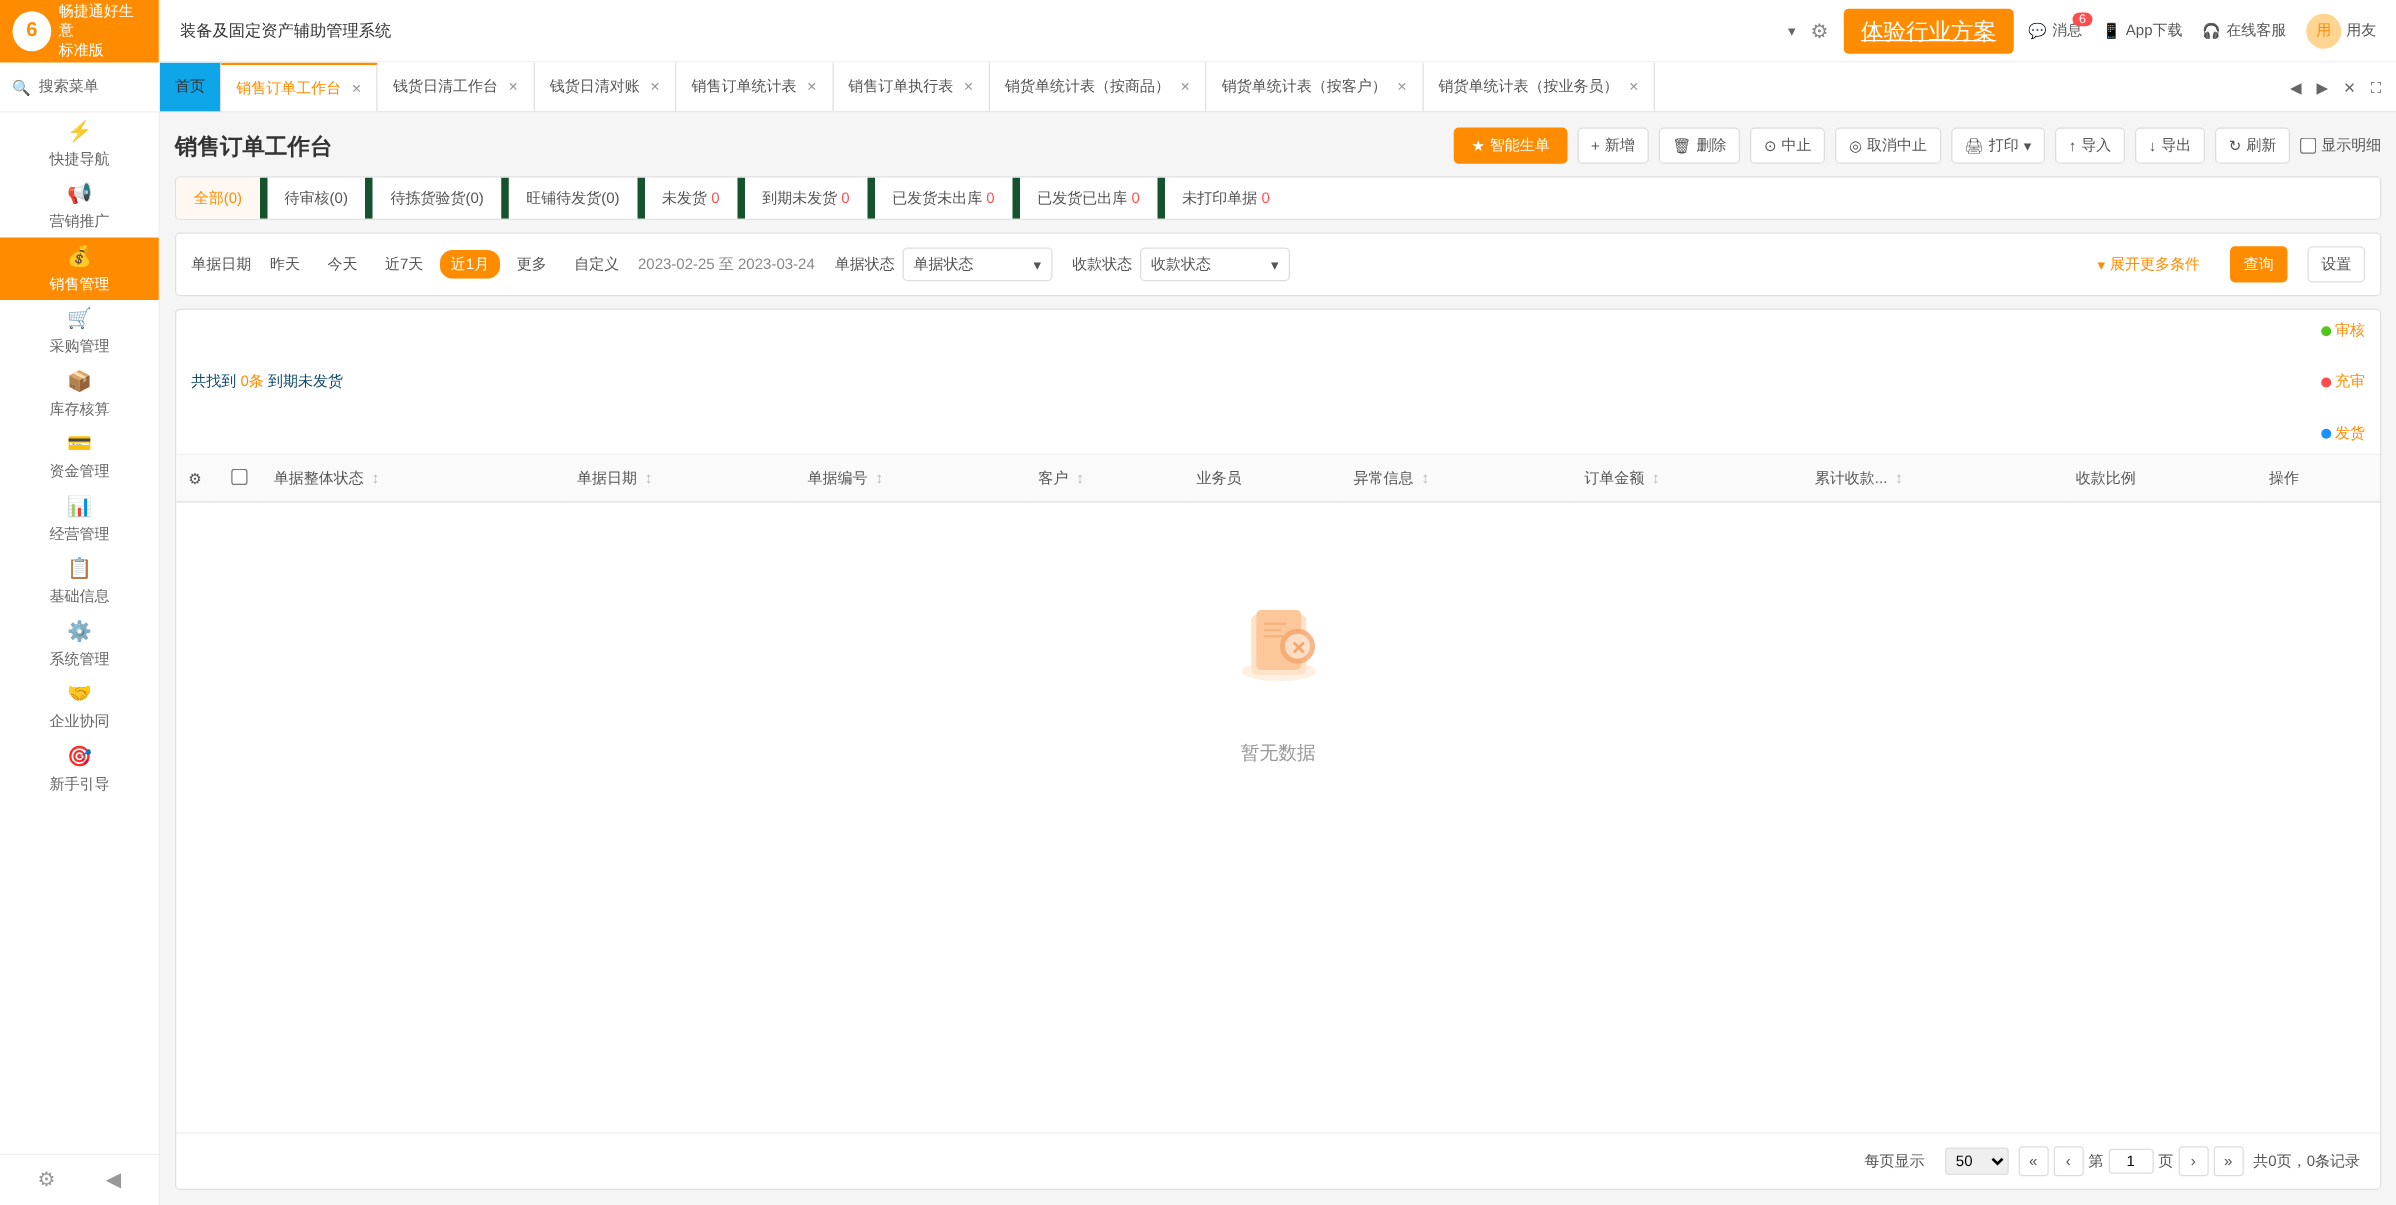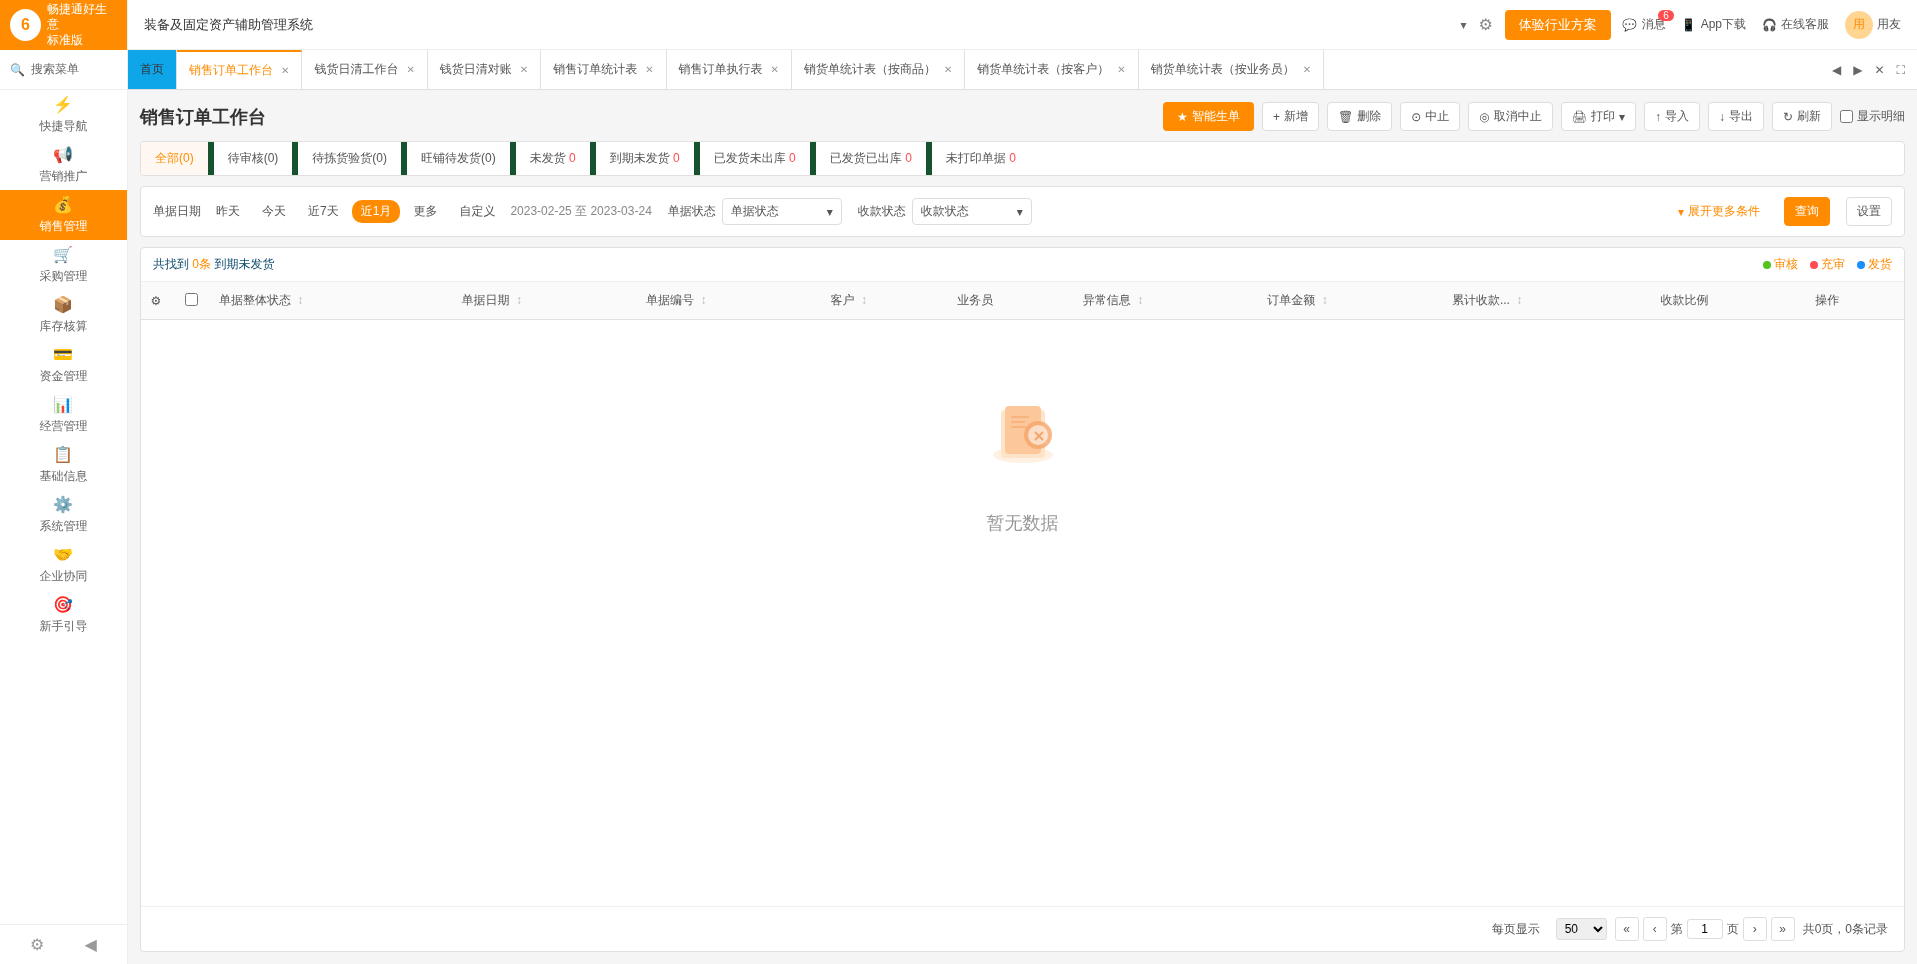--- a/index.html
+++ b/index.html
@@ -17,21 +17,21 @@
     .sidebar-bottom { margin-top: auto; padding: 10px; display: flex; justify-content: space-around; border-top: 1px solid #eee; }
     .sidebar-bottom-btn { cursor: pointer; color: #999; font-size: 16px; }
 
     
     .main { flex: 1; display: flex; flex-direction: column; overflow: hidden; }
 
     
     .topbar { height: 50px; background: #fff; border-bottom: 1px solid #eee; display: flex; align-items: center; padding: 16px 16px; gap: 12px; }
     .topbar-title { font-size: 13px; color: #333; flex: 1; }
     .topbar-dropdown { display: flex; align-items: center; gap: 4px; cursor: pointer; color: #666; font-size: 12px; }
-    .topbar-solution-btn { background: #ff8c00; color: #fff; border: none; padding: 6px 14px; border-radius: 4px; cursor: pointer; font-size: 13px; }
+    .topbar-solution-btn { background: #ff8c00; color: #fff; border: none; padding: 6px 14px; border-radius: 4px; cursor: pointer; font-size: 18px; text-decoration: underline; }
     .topbar-actions { display: flex; align-items: center; gap: 16px; margin-left: auto; color: #555; font-size: 12px; }
     .topbar-action-item { display: flex; align-items: center; gap: 4px; cursor: pointer; position: relative; }
     .badge { background: #ff4d4f; color: #fff; border-radius: 10px; padding: 0 5px; font-size: 10px; position: absolute; top: -6px; right: -8px; }
     .topbar-avatar { width: 28px; height: 28px; background: #ffd591; border-radius: 50%; display: flex; align-items: center; justify-content: center; color: #ff8c00; font-size: 12px; }
 
     
     .tabbar { height: 40px; background: #fff; border-bottom: 1px solid #e0e0e0; display: flex; align-items: center; overflow: hidden; }
     .tab { height: 40px; display: flex; align-items: center; padding: 0 12px; gap: 6px; cursor: pointer; color: #555; font-size: 12px; border-right: 1px solid #e0e0e0; white-space: nowrap; flex-shrink: 0; }
     .tab.home { background: #0ea5e9; color: #333; }
     .tab.active { background: #fff; color: #ff8c00; border-top: 2px solid #ff8c00; font-weight: 500; }
@@ -68,38 +68,38 @@
     .date-btn.active { background: #ff8c00; color: #fff; border-radius: 10px; }
     .filter-date-range { font-size: 12px; color: #888; }
     .filter-select { border: 1px solid #ddd; border-radius: 4px; padding: 4px 8px; font-size: 12px; color: #555; cursor: pointer; min-width: 120px; display: flex; align-items: center; justify-content: space-between; gap: 4px; }
     .expand-btn { display: flex; align-items: center; gap: 4px; color: #ff8c00; cursor: pointer; font-size: 12px; margin-left: auto; }
 
     
     .table-area { background: #fff; border-radius: 4px; border: 1px solid #e0e0e0; flex: 1; display: flex; flex-direction: column; overflow: hidden; }
     .table-toolbar { display: flex; align-items: center; padding: 8px 12px; border-bottom: 1px solid #f0f0f0; gap: 12px; }
     .result-count { font-size: 12px; color: #555; }
     .result-count span { color: #0c4a6e; }
-    .table-quick-actions { margin-left: auto; display: flex; gap: 12px; }
+    .table-quick-actions { margin-left: auto; display: flex; gap: 24px; flex-direction: column; }
     .quick-action { color: #ff8c00; font-size: 12px; cursor: pointer; display: flex; align-items: center; gap: 3px; }
     .quick-action-dot { width: 8px; height: 8px; border-radius: 50%; display: inline-block; }
     .dot-review { background: #52c41a; }
     .dot-cancel { background: #ff4d4f; }
     .dot-ship { background: #1890ff; }
 
     .table-wrap { flex: 1; overflow: auto; }
     table { width: 100%; border-collapse: collapse; font-size: 12px; }
     thead th { background: #fafafa; padding: 10px 8px; text-align: left; color: #555; font-weight: 500; border-bottom: 1px solid #e0e0e0; white-space: nowrap; }
     thead th .sort-icon { color: #bbb; margin-left: 3px; }
     .th-check { width: 40px; text-align: center; }
     .th-setting { width: 30px; text-align: center; }
 
     
     .empty-state { flex: 1; display: flex; flex-direction: column; align-items: center; justify-content: center; padding: 60px 0; }
     .empty-icon { font-size: 80px; color: #ffd591; margin-bottom: 12px; }
-    .empty-text { color: #999; font-size: 18px; }
+    .empty-text { color: #999; font-size: 15px; }
 
     
     .pagination { display: flex; align-items: center; justify-content: flex-end; padding: 10px 16px; border-top: 1px solid #f0f0f0; gap: 8px; }
     .per-page { display: flex; align-items: center; gap: 16px; font-size: 12px; color: #555; }
     .per-page select { border: 1px solid #ddd; border-radius: 3px; padding: 2px 4px; font-size: 12px; }
     .page-nav { display: flex; align-items: center; gap: 4px; }
     .page-btn { width: 24px; height: 24px; display: flex; align-items: center; justify-content: center; cursor: pointer; color: #555; border: 1px solid #ddd; border-radius: 3px; font-size: 12px; }
     .page-input { width: 36px; border: 1px solid #ddd; border-radius: 3px; text-align: center; font-size: 12px; padding: 2px; }
     .total-text { font-size: 12px; color: #555; }
 

